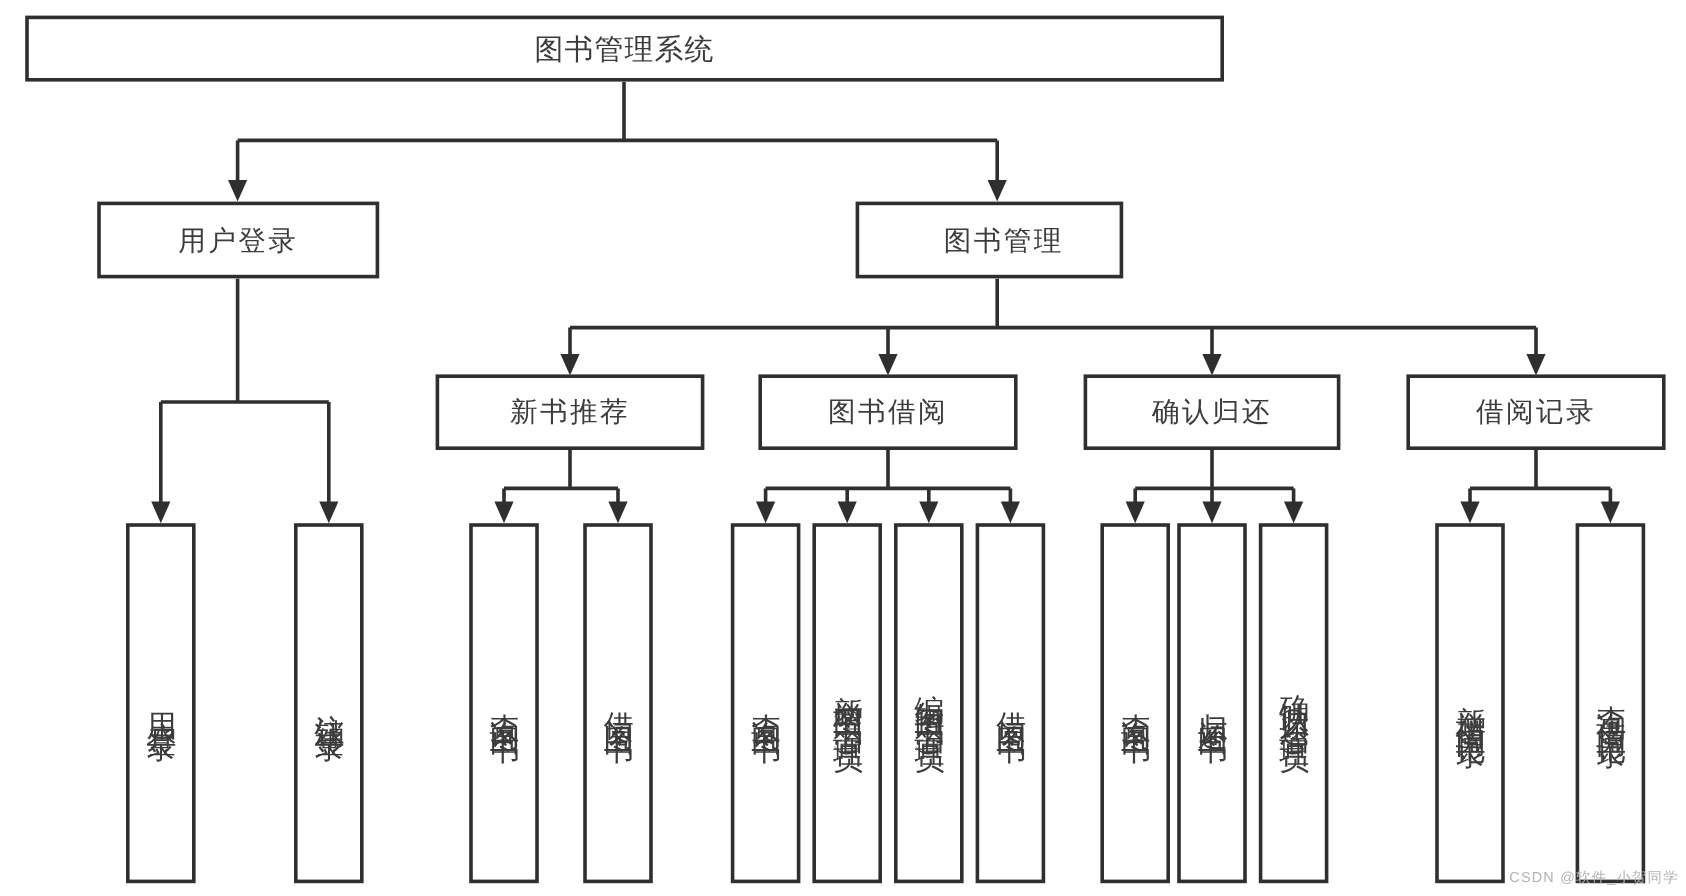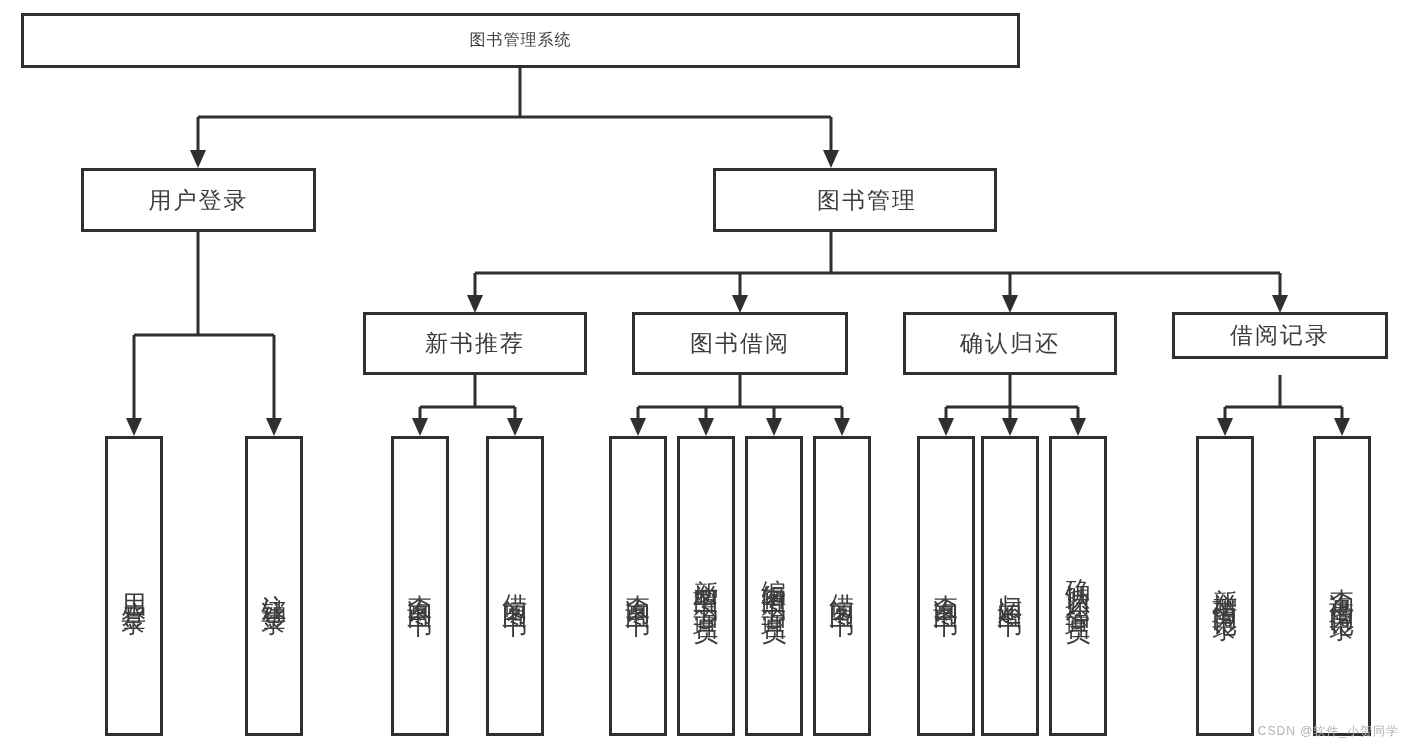--- a/index.html
+++ b/index.html
@@ -6,28 +6,28 @@
   .canvas{
     position:relative;width:1405px;height:747px;background:#ffffff;
     font-family:"Liberation Sans","DejaVu Sans",sans-serif;overflow:hidden;
   }
   svg.connectors{position:absolute;left:0;top:0;}
   .node{
     position:absolute;box-sizing:border-box;background:#ffffff;
     border:3px solid #2f2f2f;display:flex;align-items:center;justify-content:center;
     color:#3c3c3c;
   }
-  .root-node{left:21px;top:13px;width:999px;height:55px;font-size:16px;letter-spacing:1px;}
+  .root-node{left:21px;top:13px;width:999px;height:55px;font-size:24px;letter-spacing:1px;}
   .hnode{font-size:23px;letter-spacing:2px;}
   .n-user-login{left:81px;top:168px;width:235px;height:64px;}
-  .n-book-mgmt{left:713px;top:168px;width:284px;height:64px;padding-left:24px;}
+  .n-book-mgmt{left:713px;top:168px;width:223px;height:64px;padding-left:24px;}
   .n-new-book{left:363px;top:312px;width:224px;height:63px;}
   .n-book-borrow{left:632px;top:312px;width:216px;height:63px;}
   .n-current-borrow{left:903px;top:312px;width:214px;height:63px;}
-  .n-borrow-records{left:1172px;top:312px;width:216px;height:47px;}
+  .n-borrow-records{left:1172px;top:312px;width:216px;height:63px;}
   .leaf{top:436px;width:58px;height:300px;font-size:25px;}
   .leaf .vtext{
     writing-mode:vertical-rl;text-orientation:mixed;
     letter-spacing:6px;line-height:1.05;
   }
   .l1{left:105px}.l2{left:245px}.l3{left:391px}.l4{left:486px}
   .l5{left:609px}.l6{left:677px}.l7{left:745px}.l8{left:813px}
   .l9{left:917px}.l10{left:981px}.l11{left:1049px}
   .l12{left:1196px}.l13{left:1313px}
   .watermark{

